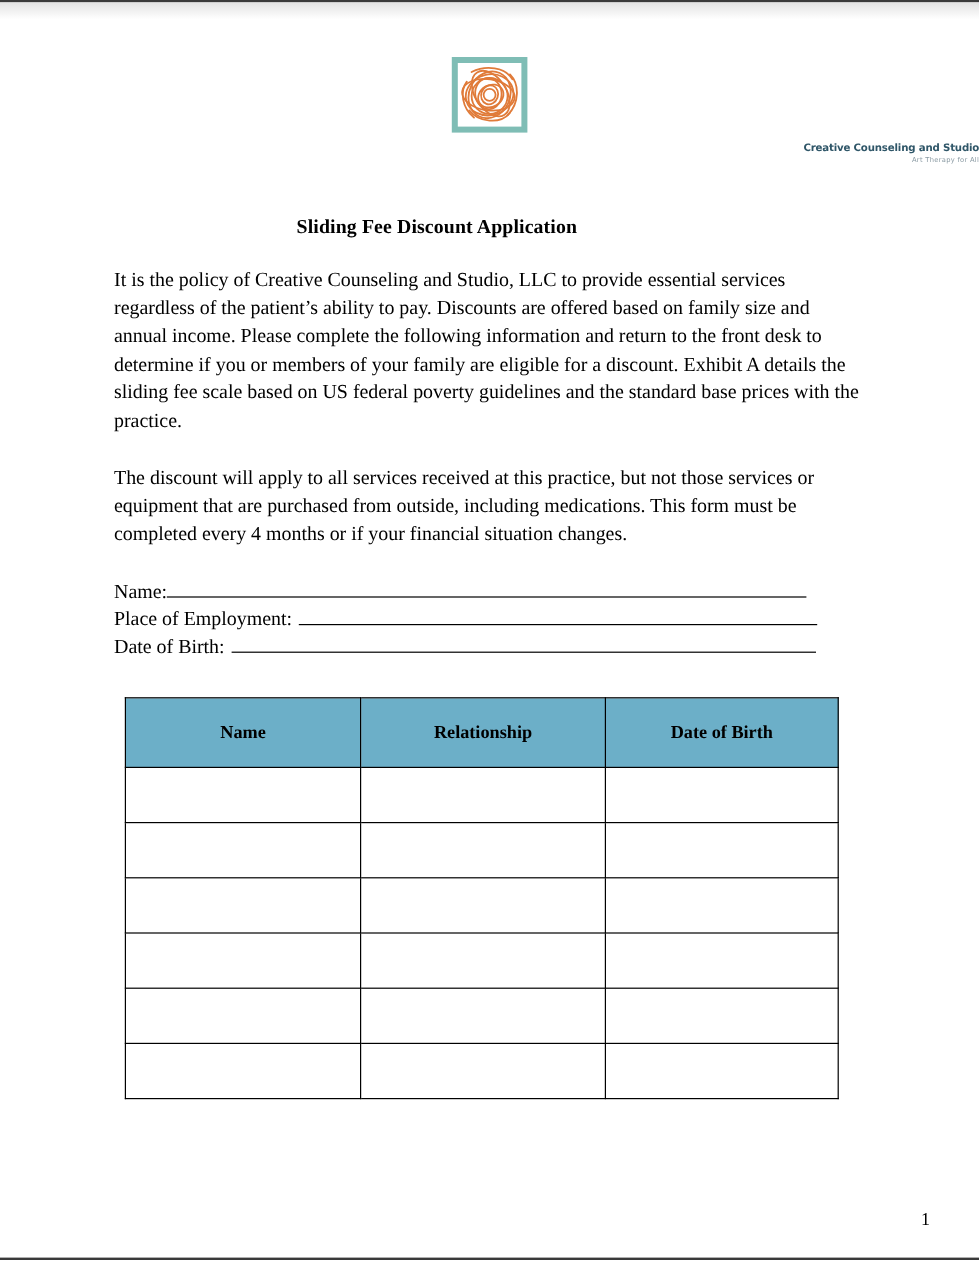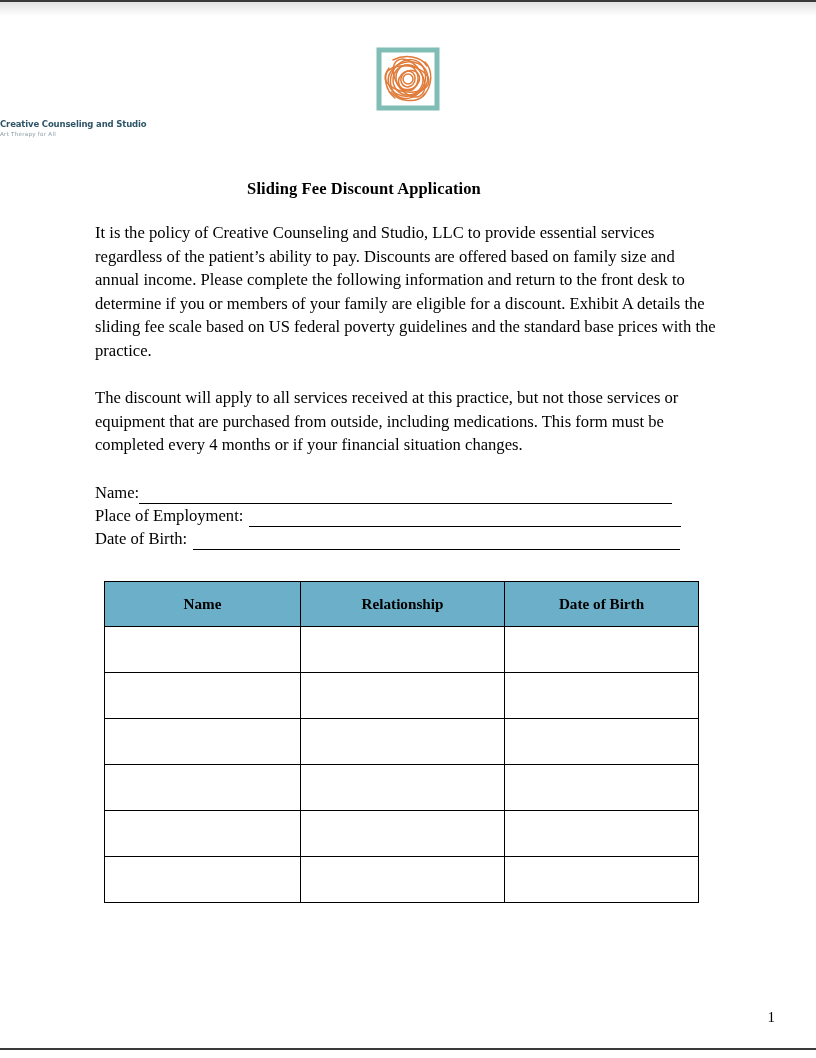--- a/index.html
+++ b/index.html
@@ -48,21 +48,21 @@
     height: 1030px;
     background: #ffffff;
   }
 
   
   .logo-block {
     position: absolute;
     top: 30px;
     left: 0;
     width: 816px;
-    text-align: left;
+    text-align: right;
   }
   .logo-mark {
     position: relative;
     width: 66px;
     height: 66px;
     margin: 0 auto;
   }
   .logo-mark svg { display: block; }
   .logo-name {
     margin-top: 7px;
@@ -105,21 +105,21 @@
     text-align: left;
     margin: 0 0 24px 0;
   }
 
   
   .form-fields {
     margin-top: 2px;
   }
   .field-row {
     display: flex;
-    align-items: flex-end;
+    align-items: flex-start;
     font-size: 16.6px;
     line-height: 23px;
     height: 23px;
   }
   .field-label {
     white-space: nowrap;
     flex: 0 0 auto;
   }
   .field-line {
     flex: 0 0 auto;
@@ -144,21 +144,21 @@
     width: 594px;
     border-collapse: collapse;
     table-layout: fixed;
   }
   .deps-table th,
   .deps-table td {
     border: 1.8px solid #000000;
     padding: 0;
   }
   .deps-table th {
-    height: 45px;
+    height: 58px;
     background: #6cafc8;
     font-size: 15.2px;
     font-weight: bold;
     text-align: center;
     vertical-align: middle;
   }
   .deps-table td {
     height: 46px;
   }
   .col-name { width: 196px; }

